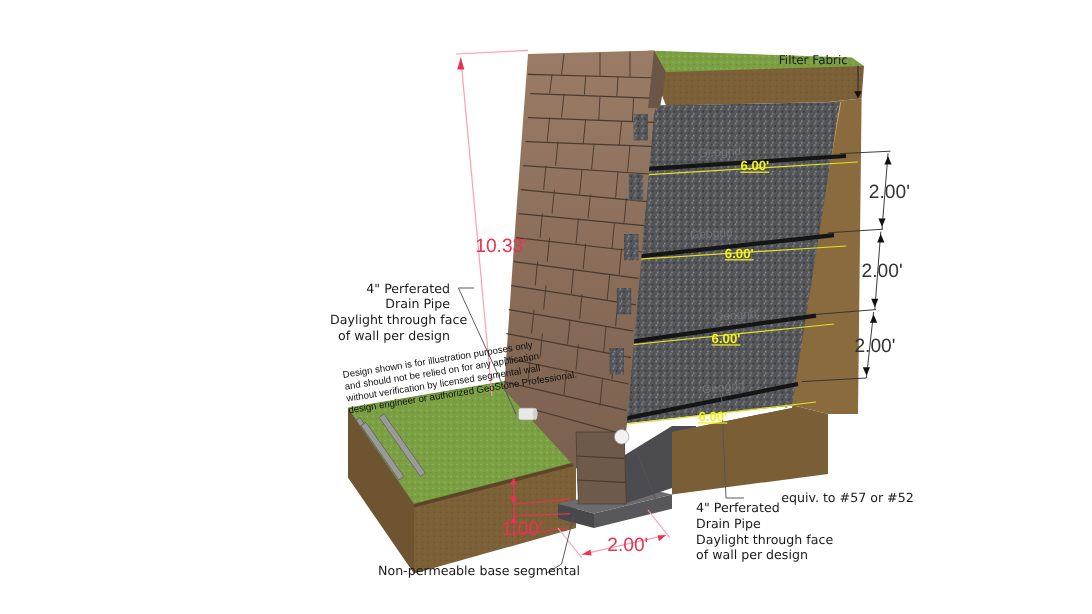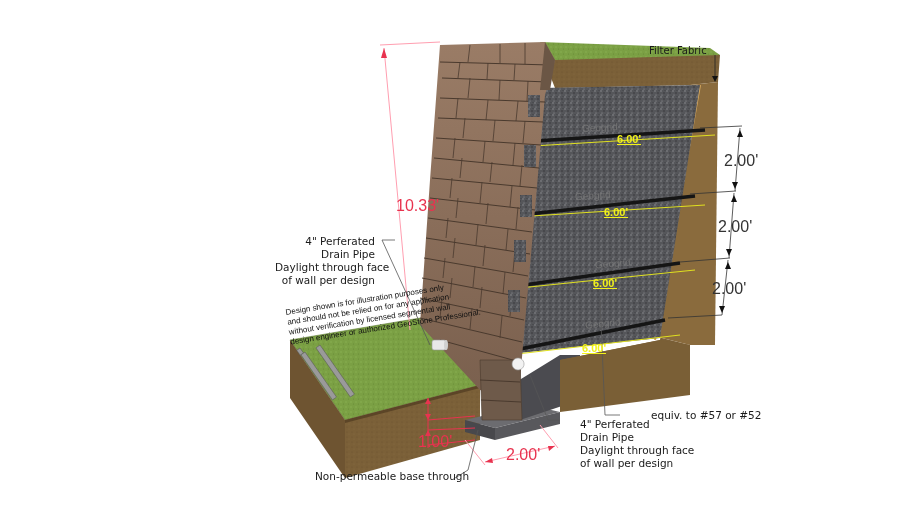--- a/index.html
+++ b/index.html
@@ -269,13 +269,13 @@
   <div>4" Perferated</div>
   <div>Drain Pipe</div>
   <div>Daylight through face</div>
   <div>of wall per design</div>
 </div>
 
 <div class="label" style="left:651px;top:409px;">
   <div>equiv. to #57 or #52</div>
 </div>
 
-<div class="label" style="left:315px;top:470px;">Non-permeable base through</div>
+<div class="label" style="left:315px;top:470px;">Non-permeable base segmental</div>
 
 </body></html>

